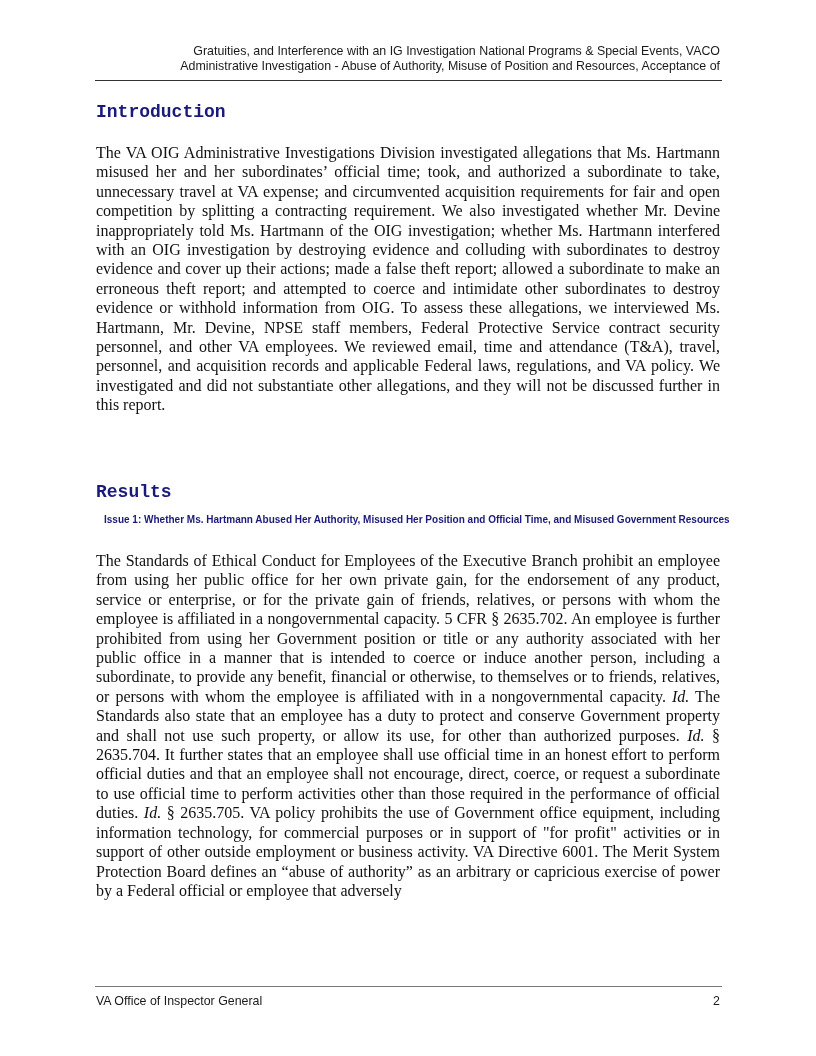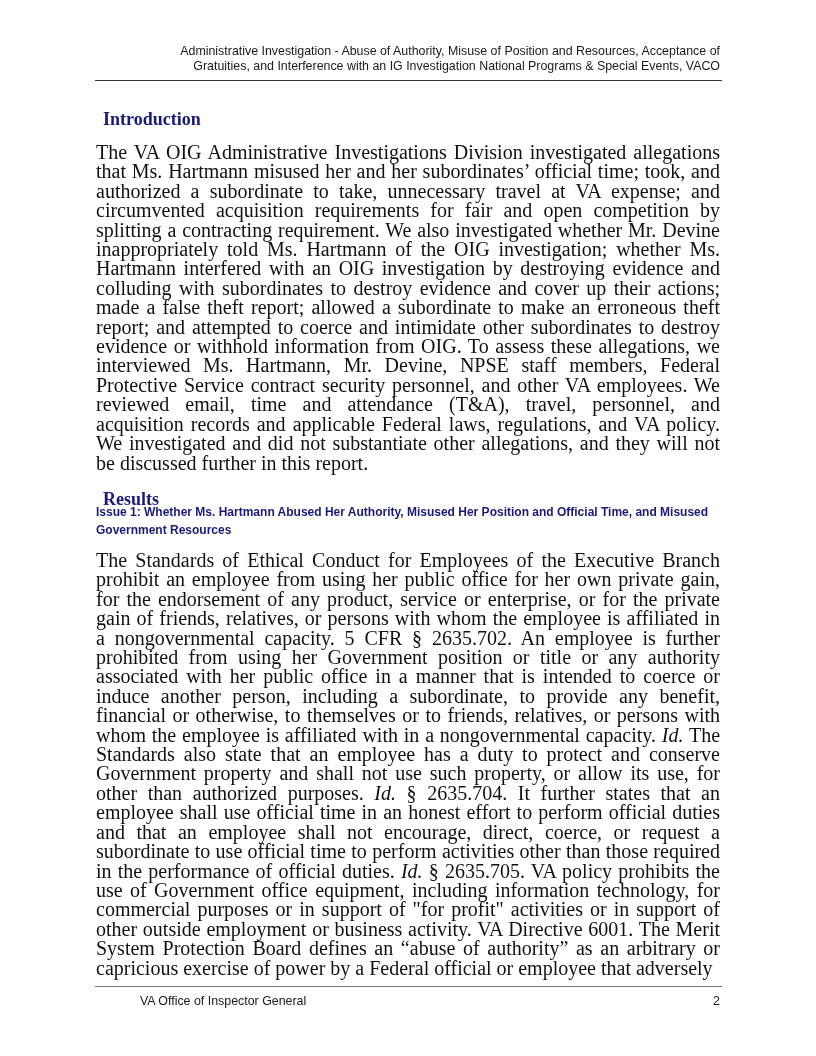--- a/index.html
+++ b/index.html
@@ -8,54 +8,54 @@
     .running-header {
       position: absolute; left: 96px; top: 44px; width: 624px;
       font-family: "Liberation Sans", sans-serif; font-size: 12.4px; line-height: 15px;
       color: #1a1a1a; text-align: right;
     }
     .header-rule {
       position: absolute; left: 95px; top: 80px; width: 627px; height: 1px; background: #333;
     }
     .h1 {
       position: absolute; left: 96px;
-      font-family: Liberation Serif, serif; font-weight: bold; font-size: 18px;
-      color: #1a1a7a; margin: 7px;
+      font-family: Liberation Mono, monospace; font-weight: bold; font-size: 18px;
+      color: #1a1a7a; margin: 0;
     }
     .h2 {
       position: absolute; left: 96px; width: 630px;
-      font-family: "Liberation Sans", sans-serif; font-weight: bold; font-size: 12px;
-      line-height: 18px; color: #1a1a7a; margin: 0;
+      font-family: "Liberation Sans", sans-serif; font-weight: bold; font-size: 10px;
+      line-height: 18px; color: #1a1a7a; margin: 8px;
     }
     .para {
       position: absolute; left: 96px; width: 624px;
-      font-family: "Liberation Serif", serif; font-size: 20px; line-height: 19.4px;
+      font-family: "Liberation Serif", serif; font-size: 16px; line-height: 19.4px;
       color: #111; text-align: justify; margin: 0;
     }
     .footer-rule {
       position: absolute; left: 95px; top: 986px; width: 627px; height: 1px; background: #777;
     }
     .footer-left {
       position: absolute; left: 96px; top: 994px;
-      font-family: "Liberation Sans", sans-serif; font-size: 12.4px; color: #1a1a1a; margin-left: 44px;
+      font-family: "Liberation Sans", sans-serif; font-size: 12.4px; color: #1a1a1a;
     }
     .footer-right {
       position: absolute; right: 96px; top: 994px;
       font-family: "Liberation Sans", sans-serif; font-size: 12.4px; color: #1a1a1a;
     }
     i { }
   </style>
 </head>
 <body>
 
 <div class="page">
 
   <div class="running-header">
+    <div>Gratuities, and Interference with an IG Investigation National Programs &amp; Special Events, VACO</div>
     <div>Administrative Investigation - Abuse of Authority, Misuse of Position and Resources, Acceptance of</div>
-    <div>Gratuities, and Interference with an IG Investigation National Programs &amp; Special Events, VACO</div>
   </div>
   <div class="header-rule"></div>
 
   <h1 class="h1" style="top:102px;">Introduction</h1>
 
   <p class="para" style="top:143px;">The VA OIG Administrative Investigations Division investigated allegations that Ms. Hartmann misused her and her subordinates’ official time; took, and authorized a subordinate to take, unnecessary travel at VA expense; and circumvented acquisition requirements for fair and open competition by splitting a contracting requirement.  We also investigated whether Mr. Devine inappropriately told Ms. Hartmann of the OIG investigation; whether Ms. Hartmann interfered with an OIG investigation by destroying evidence and colluding with subordinates to destroy evidence and cover up their actions; made a false theft report; allowed a subordinate to make an erroneous theft report; and attempted to coerce and intimidate other subordinates to destroy evidence or withhold information from OIG.  To assess these allegations, we interviewed Ms. Hartmann, Mr. Devine, NPSE staff members, Federal Protective Service contract security personnel, and other VA employees.  We reviewed email, time and attendance (T&amp;A), travel, personnel, and acquisition records and applicable Federal laws, regulations, and VA policy.  We investigated and did not substantiate other allegations, and they will not be discussed further in this report.</p>
 
   <h1 class="h1" style="top:482px;">Results</h1>
 
   <h2 class="h2" style="top:503px;">Issue 1:  Whether Ms. Hartmann Abused Her Authority, Misused Her Position and Official Time, and Misused Government Resources</h2>

